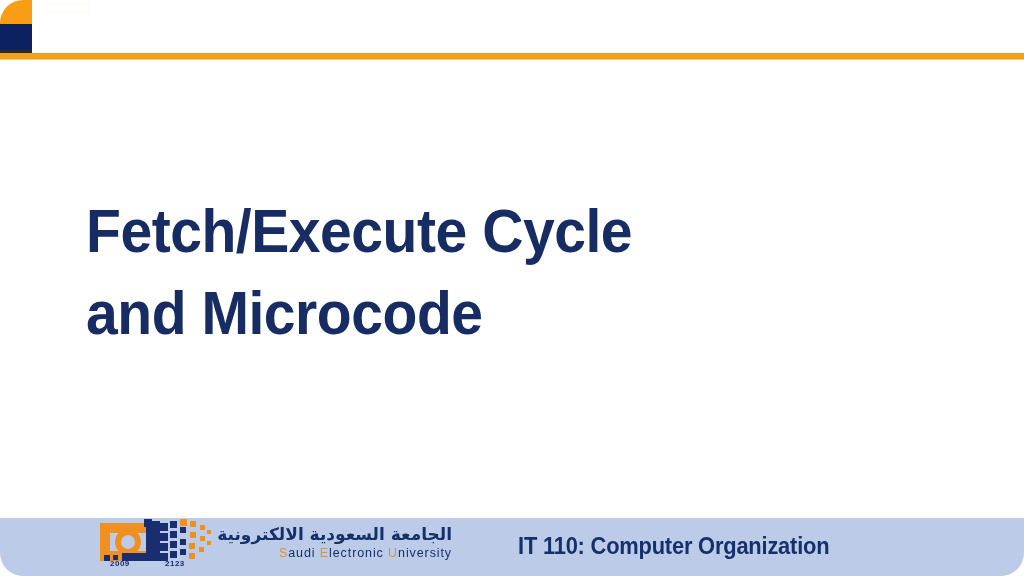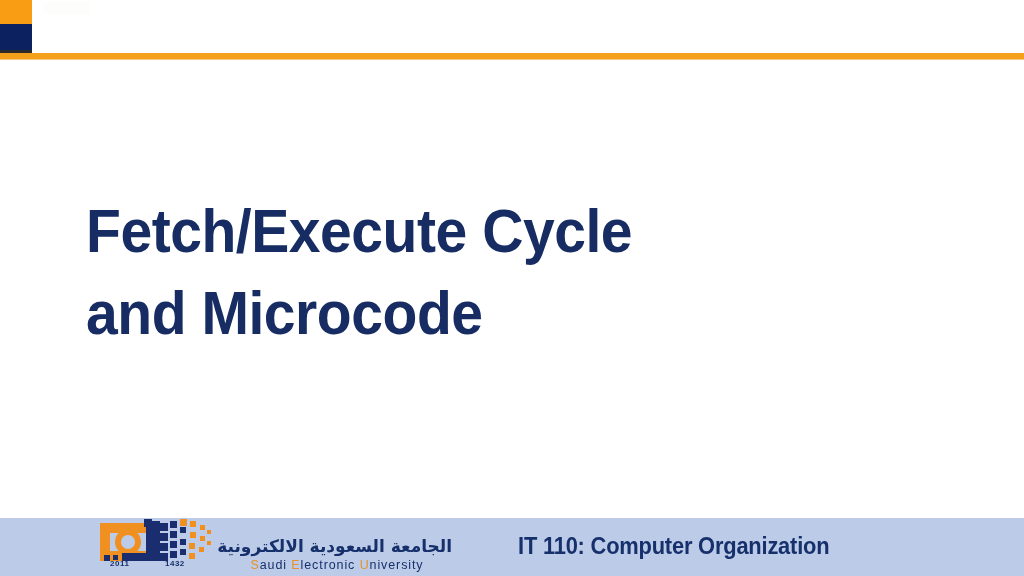--- a/index.html
+++ b/index.html
@@ -15,20 +15,21 @@
     position: relative;
   }
 
   #slide {
     position: absolute;
     left: 0; top: 0;
     width: 1024px;
     height: 576px;
     background: #ffffff;
     overflow: hidden;
+    border-radius: 23px;
   }
 
   
   .corner-orange {
     position: absolute;
     left: 0; top: 0;
     width: 32px; height: 24px;
     background: #f99d15;
   }
   .corner-navy {
@@ -124,23 +125,23 @@
     font-size: 8px;
     letter-spacing: 0.5px;
   }
   .logo-year.left  { left: 18px; top: 0; }
   .logo-year.right { left: 73px; top: 0; }
 
   
   .uni-name {
     position: absolute;
     left: 222px;
-    top: 18px;
+    top: 6px;
     width: 230px;
-    text-align: center;
+    text-align: right;
   }
   .uni-arabic {
     display: block;
     color: #16306b;
     font-family: "DejaVu Sans", sans-serif;
     font-weight: bold;
     font-size: 17px;
     line-height: 21px;
     direction: rtl;
     white-space: nowrap;
@@ -226,22 +227,22 @@
           <rect x="98" y="13" width="6" height="6" fill="#ef9021"></rect>
           <rect x="97" y="24" width="6" height="6" fill="#ef9021"></rect>
           <rect x="97" y="34" width="6" height="6" fill="#ef9021"></rect>
           <rect x="108" y="6" width="5" height="5" fill="#ef9021"></rect>
           <rect x="108" y="17" width="5" height="5" fill="#ef9021"></rect>
           <rect x="107" y="28" width="5" height="5" fill="#ef9021"></rect>
           <rect x="115" y="11" width="4" height="4" fill="#ef9021"></rect>
           <rect x="115" y="22" width="4" height="4" fill="#ef9021"></rect>
         </svg>
         <div class="logo-years">
-          <span class="logo-year left">2011</span>
-          <span class="logo-year right">1432</span>
+          <span class="logo-year left">2009</span>
+          <span class="logo-year right">2123</span>
         </div>
       </div>
 
       <div class="uni-name">
         <span class="uni-arabic">الجامعة السعودية الالكترونية</span>
         <span class="uni-english"><span class="hl">S</span>audi <span class="hl">E</span>lectronic <span class="hl">U</span>niversity</span>
       </div>
 
       <div class="course-title">IT 110: Computer Organization</div>
 

